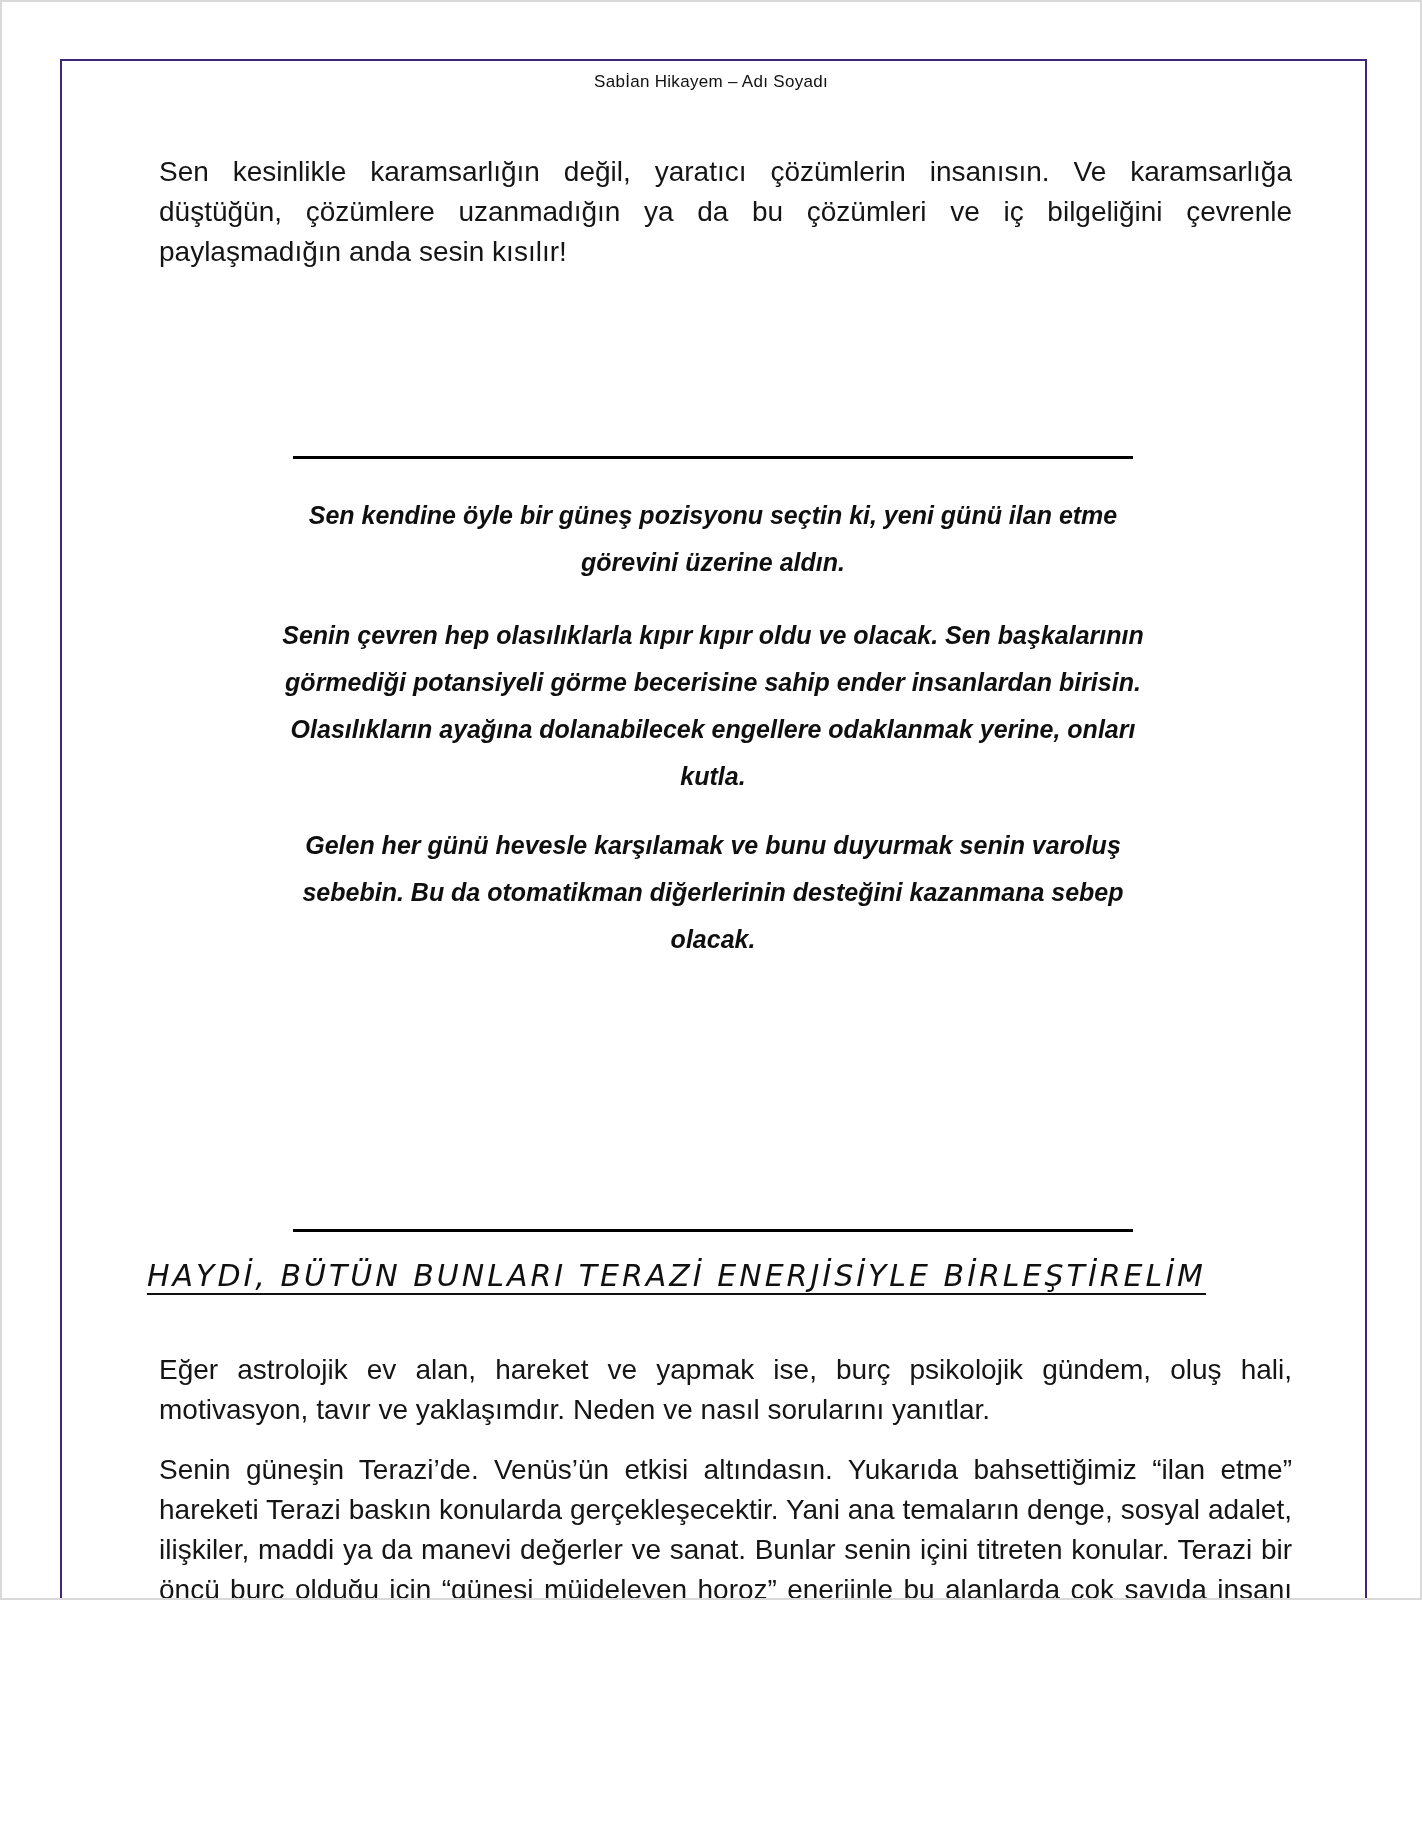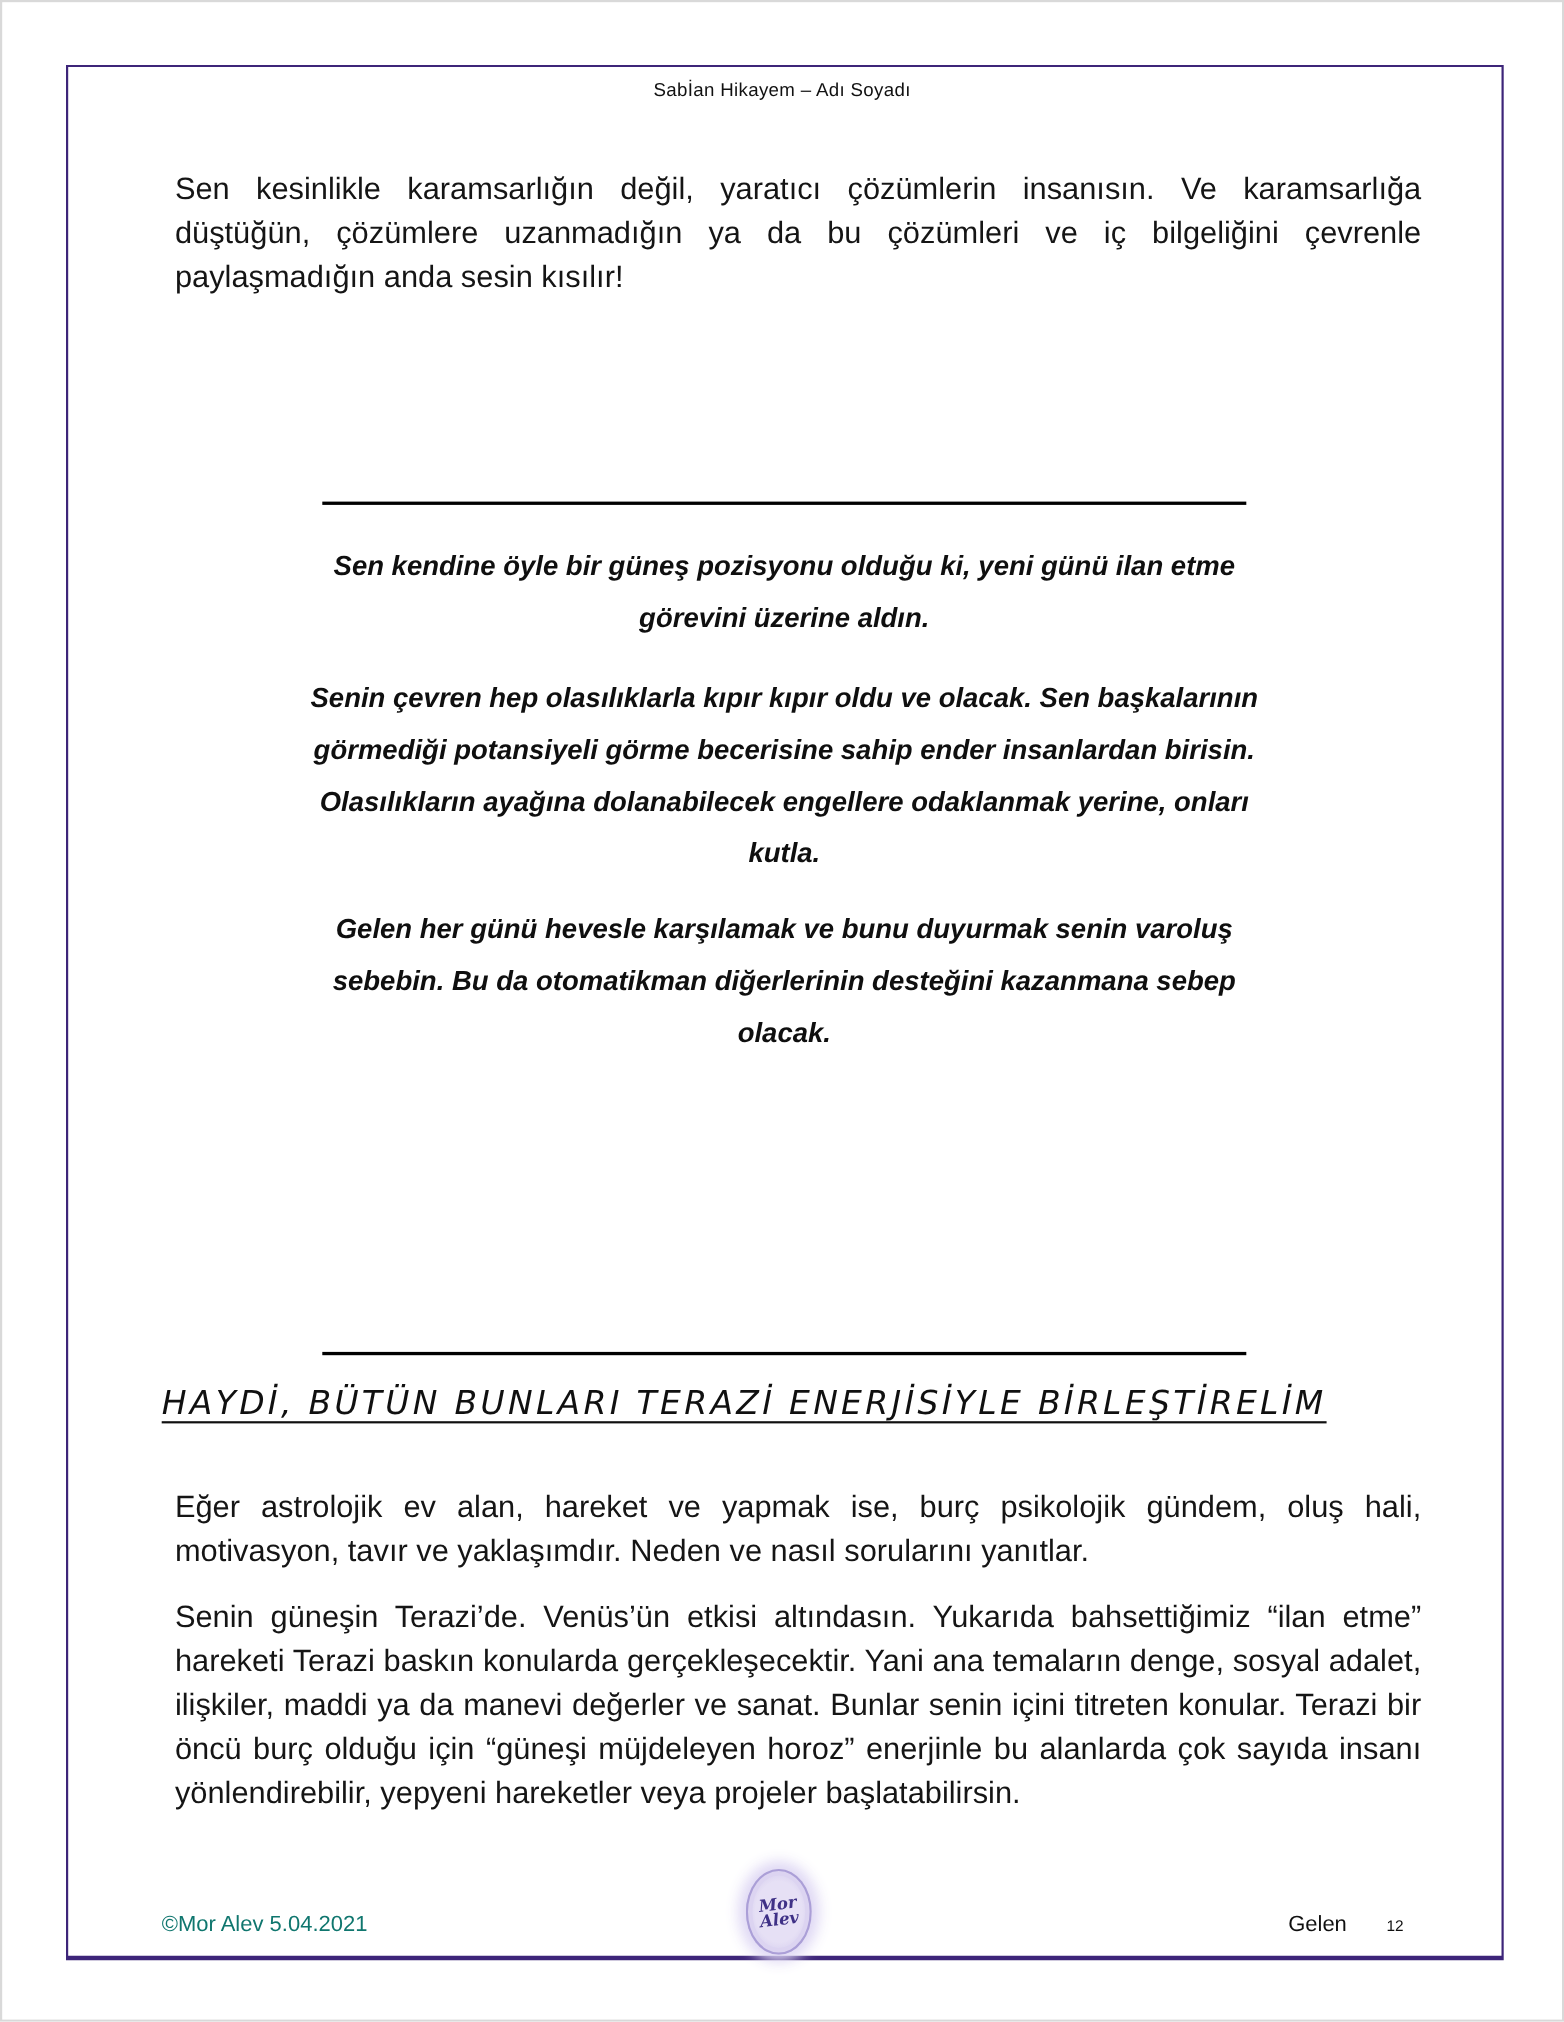--- a/index.html
+++ b/index.html
@@ -1,17 +1,17 @@
 <!DOCTYPE html>
 <html lang="tr"><head>
 <meta charset="utf-8">
 <style>
   html,body { margin:0; padding:0; background:#ffffff; }
   .screen {
-    position:relative; width:1422px; height:1838px;
+    position:relative; width:1422px; height:1600px;
     background:#ffffff; box-sizing:border-box;
     border:2px solid #d9d9d9;
     font-family:"Liberation Sans", sans-serif;
     color:#151515; overflow:hidden;
   }
   .frame {
     position:absolute; left:58px; top:57px;
     width:1307px; height:1723px; box-sizing:border-box;
     border:2px solid #3d2579; border-bottom-width:4px;
     pointer-events:none;
@@ -70,21 +70,21 @@
 
   <div class="frame"></div>
 
   <div class="header-title">Sabİan Hikayem – Adı Soyadı</div>
 
   <p class="para" style="top:138px;">Sen kesinlikle karamsarlığın değil, yaratıcı çözümlerin insanısın. Ve karamsarlığa düştüğün, çözümlere uzanmadığın ya da bu çözümleri ve iç bilgeliğini çevrenle paylaşmadığın anda sesin kısılır!</p>
 
 
   <div class="rule" style="top:454px;"></div>
 
-  <p class="quote" style="top:490px;">Sen kendine öyle bir güneş pozisyonu olduğu ki, yeni günü ilan etme görevini üzerine aldın.</p>
+  <p class="quote" style="top:490px;">Sen kendine öyle bir güneş pozisyonu seçtin ki, yeni günü ilan etme görevini üzerine aldın.</p>
 
   <p class="quote" style="top:610px;">Senin çevren hep olasılıklarla kıpır kıpır oldu ve olacak. Sen başkalarının görmediği potansiyeli görme becerisine sahip ender insanlardan birisin. Olasılıkların ayağına dolanabilecek engellere odaklanmak yerine, onları kutla.</p>
 
   <p class="quote" style="top:820px;">Gelen her günü hevesle karşılamak ve bunu duyurmak senin varoluş sebebin. Bu da otomatikman diğerlerinin desteğini kazanmana sebep olacak.</p>
 
 
   <div class="rule" style="top:1227px;"></div>
 
   <h2 class="section-heading">HAYDİ, BÜTÜN BUNLARI TERAZİ ENERJİSİYLE BİRLEŞTİRELİM</h2>
 

